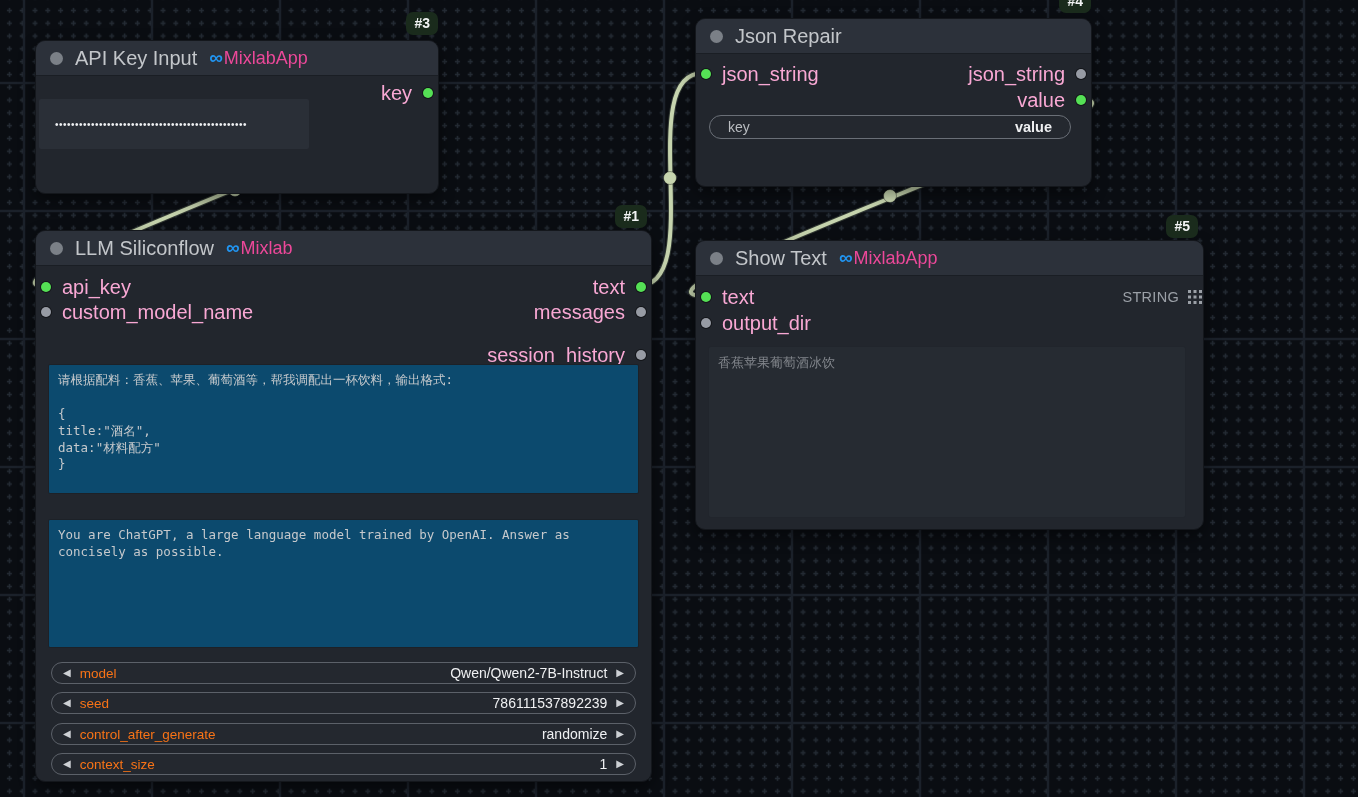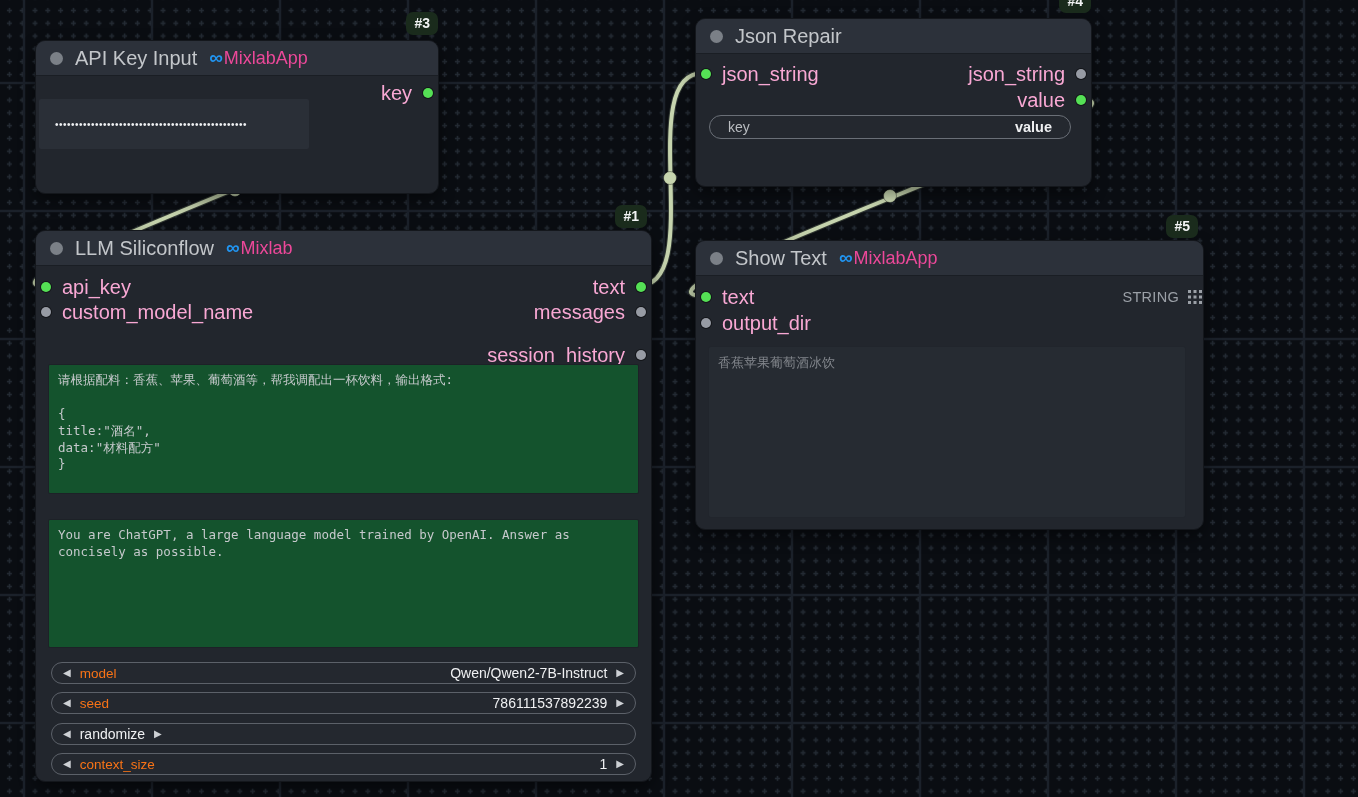--- a/index.html
+++ b/index.html
@@ -20,21 +20,21 @@
   .brand-name{color:#ec4899;font-size:18px;}
   .badge{position:absolute;background:#1a2b1c;color:#f2f3f4;font-size:14px;font-weight:bold;
          padding:3px 8px;border-radius:7px;line-height:17px;}
   .port-row{position:absolute;height:20px;display:flex;align-items:center;gap:11px;}
   .port-row.in{left:5px;}
   .port-row.out{right:5px;flex-direction:row-reverse;}
   .port-dot{width:10px;height:10px;border-radius:50%;box-shadow:0 0 0 1px rgba(0,0,0,.45);flex:0 0 auto;}
   .port-dot.green{background:#55e055;}
   .port-dot.gray{background:#979ba4;}
   .port-label{color:#f9a8d4;font-size:20px;white-space:nowrap;}
-  .ta{position:absolute;box-sizing:border-box;background:#14532d;border:1px solid #1d2127;
+  .ta{position:absolute;box-sizing:border-box;background:#0c4a6e;border:1px solid #1d2127;
       border-radius:2px;color:#c6c9cc;font-family:"DejaVu Sans Mono",monospace;
       font-size:12.5px;line-height:1.35;padding:7px 9px;resize:none;overflow:hidden;outline:none;}
   .ta.show{font-family:"Liberation Sans",sans-serif;font-size:13px;color:#82868c;
       background:#262b32;border-color:#21252c;border-radius:3px;}
   .pw-input{position:absolute;box-sizing:border-box;background:#2a2f37;border:none;border-radius:2px;
       color:#eef0f2;font-size:10px;letter-spacing:.5px;padding:0 0 0 16px;outline:none;}
   .widget-pill{position:absolute;box-sizing:border-box;height:22px;border:1px solid #5c6169;
       border-radius:11px;background:#24282f;display:flex;align-items:center;gap:9px;padding:0 11px;}
   .w-arrow{color:#cdd0d4;font-size:10px;line-height:10px;flex:0 0 auto;cursor:pointer;}
   .w-name{color:#f97316;font-size:13.5px;flex:1 1 auto;white-space:nowrap;overflow:hidden;}
@@ -170,20 +170,21 @@
       <span class="w-arrow">▶</span>
     </div>
     <div class="widget-pill" style="left:15px;top:461px;width:585px;">
       <span class="w-arrow">◀</span>
       <span class="w-name">seed</span>
       <span class="w-value">786111537892239</span>
       <span class="w-arrow">▶</span>
     </div>
     <div class="widget-pill" style="left:15px;top:492px;width:585px;">
       <span class="w-arrow">◀</span>
+      <span class="w-name">control_after_generate</span>
       <span class="w-value">randomize</span>
       <span class="w-arrow">▶</span>
     </div>
     <div class="widget-pill" style="left:15px;top:522px;width:585px;">
       <span class="w-arrow">◀</span>
       <span class="w-name">context_size</span>
       <span class="w-value">1</span>
       <span class="w-arrow">▶</span>
     </div>
   </div>

